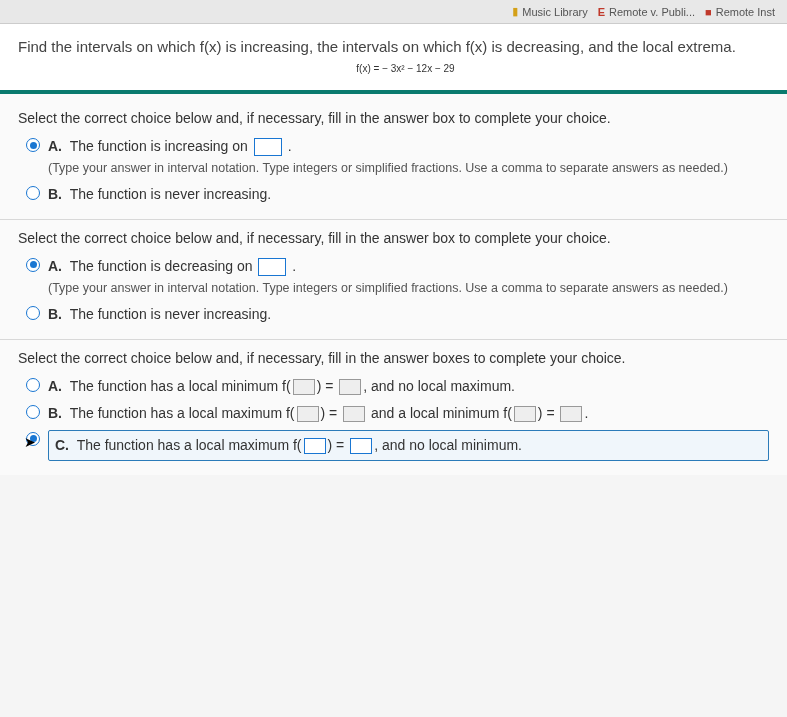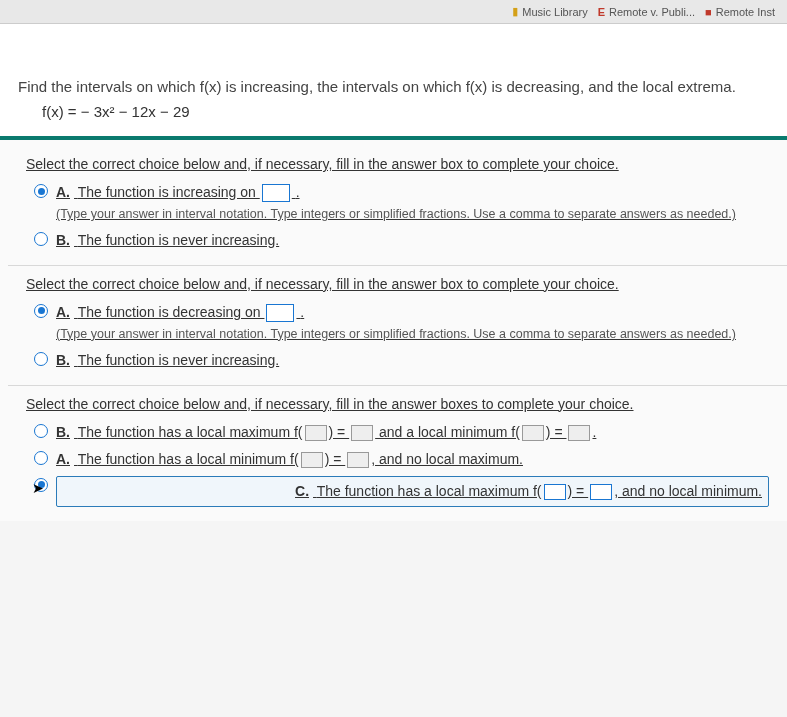--- a/index.html
+++ b/index.html
@@ -28,23 +28,23 @@
     align-items: center;
     gap: 4px;
   }
   .topbar .red { color: #c0392b; font-weight: bold; }
   .topbar .yel { color: #d4a017; }
   .question-header {
     background: #fff;
     padding: 14px 18px 16px 18px;
     border-bottom: 4px solid #0a7a6e;
   }
-  .question-header .line1 { font-size: 15px; color: #444; margin-bottom: 8px; margin-top: 40px; }
-  .question-header .formula { font-size: 15px; color: #333; padding-left: 24px; }
-  .content { padding: 6px 0 0 8px; background: #fafafa; text-decoration: underline; }
+  .question-header .line1 { font-size: 15px; color: #444; margin-bottom: 8px; }
+  .question-header .formula { font-size: 10px; color: #333; padding-left: 24px; text-align: center; }
+  .content { padding: 6px 0 0 0; background: #fafafa; }
   .section { padding: 10px 18px 8px 18px; border-top: 1px solid #d8d8d8; }
   .section.first { border-top: none; }
   .prompt { font-size: 14px; color: #333; margin-bottom: 10px; }
   .sub-note { font-size: 13px; color: #555; }
   .option-row {
     display: flex;
     align-items: flex-start;
     gap: 8px;
     margin: 6px 0 6px 8px;
     font-size: 14px;
@@ -79,21 +79,20 @@
     vertical-align: middle;
     margin: 0 2px;
   }
   .input-box.gray { border-color: #999; background: #eee; }
   .input-box.sm { width: 22px; height: 16px; }
   .selected-c {
     border: 1px solid #2b7bb9;
     border-radius: 2px;
     padding: 4px 6px;
     background: #f0f6fb;
-    text-align: right;
   }
   .cursor-arrow {
     position: absolute;
     font-size: 14px;
     color: #000;
     pointer-events: none;
   }
 </style>
 </head>
 <body>
@@ -165,30 +164,30 @@
       </div>
     </div>
   </div>
 
   <div class="section">
     <div class="prompt">Select the correct choice below and, if necessary, fill in the answer boxes to complete your choice.</div>
 
     <div class="option-row">
       <span class="radio unchecked"></span>
       <div class="opt-body">
+        <span class="opt-letter">A.</span>
+        <span>The function has a local minimum f(</span><span class="input-box gray sm"></span><span>) = </span><span class="input-box gray sm"></span><span>, and no local maximum.</span>
+      </div>
+    </div>
+
+    <div class="option-row">
+      <span class="radio unchecked"></span>
+      <div class="opt-body">
         <span class="opt-letter">B.</span>
         <span>The function has a local maximum f(</span><span class="input-box gray sm"></span><span>) = </span><span class="input-box gray sm"></span><span> and a local minimum f(</span><span class="input-box gray sm"></span><span>) = </span><span class="input-box gray sm"></span><span>.</span>
-      </div>
-    </div>
-
-    <div class="option-row">
-      <span class="radio unchecked"></span>
-      <div class="opt-body">
-        <span class="opt-letter">A.</span>
-        <span>The function has a local minimum f(</span><span class="input-box gray sm"></span><span>) = </span><span class="input-box gray sm"></span><span>, and no local maximum.</span>
       </div>
     </div>
 
     <div class="option-row" style="position:relative;">
       <span class="radio checked"></span>
       <div class="opt-body selected-c">
         <span class="opt-letter">C.</span>
         <span>The function has a local maximum f(</span><span class="input-box sm"></span><span>) = </span><span class="input-box sm"></span><span>, and no local minimum.</span>
       </div>
       <span class="cursor-arrow" style="left:-2px; top:4px;">➤</span>

